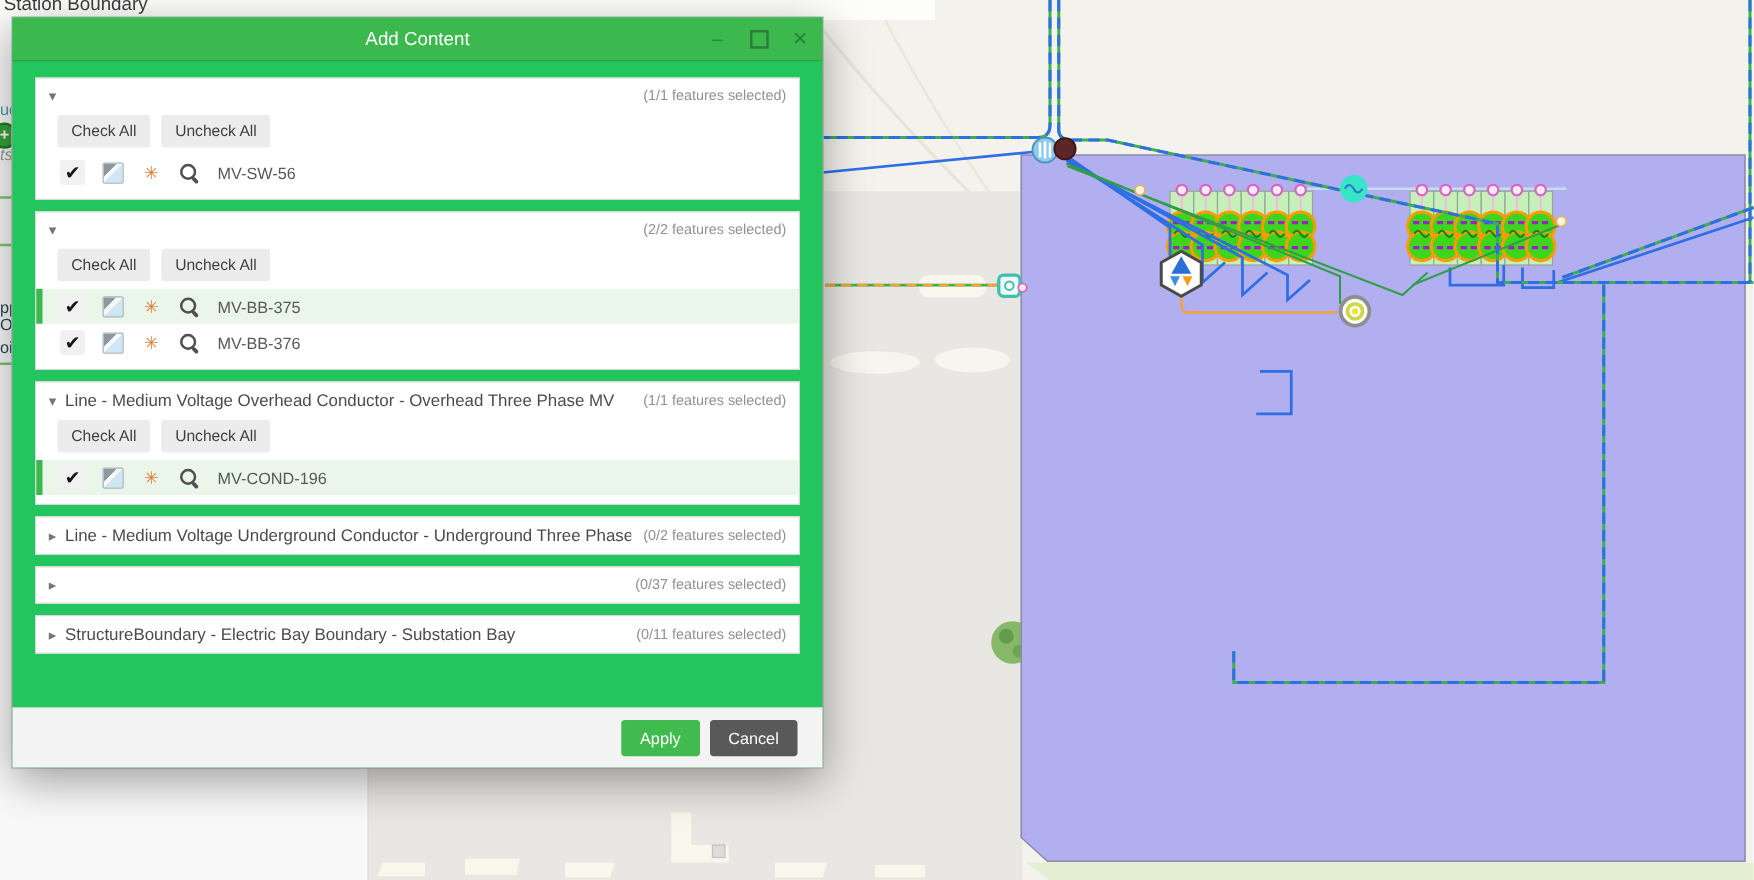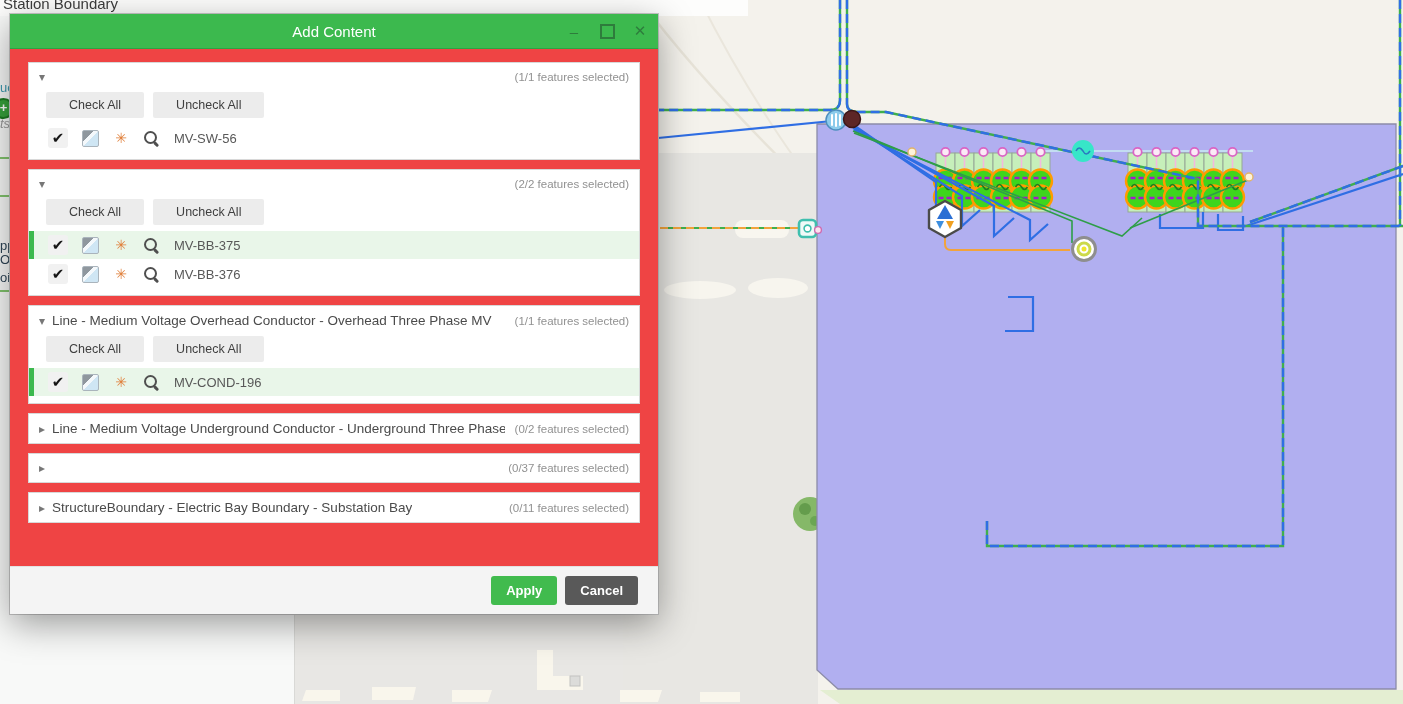--- a/index.html
+++ b/index.html
@@ -17,57 +17,57 @@
   .frag.teal{color:#3f9bb0;}
   .frag.gray{color:#9a9a9a;font-style:italic;}
   .frag.small{color:#8a8a8a;font-size:10px;}
   .frag.dark{color:#2e4455;}
   .legend-line{position:absolute;left:0;width:22px;height:2px;background:#82c46e;}
   .plus-circle{position:absolute;left:-7px;top:98px;width:17px;height:17px;border-radius:50%;
     background:#37a23c;border:2px solid #1d7a22;color:#fff;font-size:13px;line-height:15px;
     text-align:center;font-weight:bold;}
 
   
-  .dialog{position:absolute;left:10px;top:14px;width:648px;height:600px;background:#ef4444;
+  .dialog{position:absolute;left:10px;top:14px;width:648px;height:600px;background:#22c55e;
     box-shadow:0 10px 34px rgba(0,0,0,.38),0 0 0 1px #c9c9c9;display:flex;flex-direction:column;}
   .titlebar{height:34px;background:#3cb94e;border-bottom:1px solid #2da344;position:relative;
     display:flex;align-items:center;justify-content:center;flex:0 0 auto;}
   .titlebar .title{color:#fff;font-size:15px;}
   .win-controls{position:absolute;right:10px;top:0;height:34px;display:flex;align-items:center;gap:17px;
     color:rgba(35,75,45,.55);}
   .wc{width:16px;height:16px;display:flex;align-items:center;justify-content:center;font-size:15px;cursor:pointer;}
   .wc-box{width:11px;height:11px;border:2px solid rgba(35,75,45,.55);}
   .dlg-body{flex:1 1 auto;padding:13px 18px 0;overflow:hidden;}
   .card{border:1px solid #d8d8d8;background:#fff;margin-bottom:9px;}
   .card-header{display:flex;align-items:center;padding:7px 10px 5px;cursor:pointer;white-space:nowrap;overflow:hidden;}
   .card.collapsed .card-header{padding:7px 10px;}
   .chev{color:#777;font-size:12px;width:13px;flex:0 0 auto;}
   .card-title{color:#4b4b4b;font-size:13.5px;overflow:hidden;text-overflow:clip;}
   .card-count{margin-left:auto;color:#919191;font-size:11.5px;padding-left:10px;flex:0 0 auto;}
   .toolbar{padding:3px 10px 3px 17px;display:flex;gap:9px;}
-  .mini-btn{background:#ececec;color:#3f3f3f;font-size:12.5px;padding:6px 23px;border-radius:2px;
+  .mini-btn{background:#ececec;color:#3f3f3f;font-size:12.5px;padding:6px 11px;border-radius:2px;
     border:none;cursor:pointer;font-family:inherit;}
   .rows{padding:2px 0 6px;}
   .row{position:relative;display:flex;align-items:center;gap:14px;padding:4px 14px 4px 19px;margin:1px 0;}
   .row.sel{background:#e9f6e9;}
   .row.sel::before{content:"";position:absolute;left:0;top:0;bottom:0;width:5px;background:#3cb94e;}
   .chk{width:20px;height:20px;background:#f1f1f1;border-radius:3px;display:flex;align-items:center;
     justify-content:center;font-size:15px;font-weight:bold;color:#151515;cursor:pointer;}
   .mapicon{width:15px;height:15px;border:1px solid #aab4bc;border-radius:2px;cursor:pointer;
     background:linear-gradient(135deg,#8f979e 0 34%,#f4f8fb 34% 52%,#cfe6f4 52% 100%);}
   .sunicon{color:#e0803c;font-size:14px;width:16px;text-align:center;cursor:pointer;}
   .mag{position:relative;width:17px;height:17px;display:inline-block;cursor:pointer;flex:0 0 auto;}
   .mag::before{content:"";position:absolute;left:1px;top:1px;width:9px;height:9px;border:2px solid #4f4f4f;border-radius:50%;}
   .mag::after{content:"";position:absolute;left:11.5px;top:11px;width:6px;height:2.6px;background:#4f4f4f;
     border-radius:2px;transform:rotate(45deg);transform-origin:0 0;}
   .row-label{color:#585858;font-size:13px;}
   .dlg-footer{flex:0 0 auto;height:47px;background:#f4f4f4;border-top:1px solid #e2e2e2;
     display:flex;align-items:center;justify-content:flex-end;gap:8px;padding:0 20px;}
   .btn{font-family:inherit;font-size:13px;color:#fff;border:none;border-radius:3px;
-    padding:7px 15px;cursor:pointer;font-weight:bold;}
+    padding:7px 15px;cursor:pointer;}
   .btn-apply{background:#41bb4e;}
   .btn-cancel{background:#595959;}
 </style>
 </head>
 <body>
 
 <div class="stage">
 
   <svg class="map" viewBox="293 0 1110 704" width="1110" height="704" xmlns="http://www.w3.org/2000/svg">
     <rect x="293" y="0" width="1110" height="704" fill="#f4f2ec"></rect>

